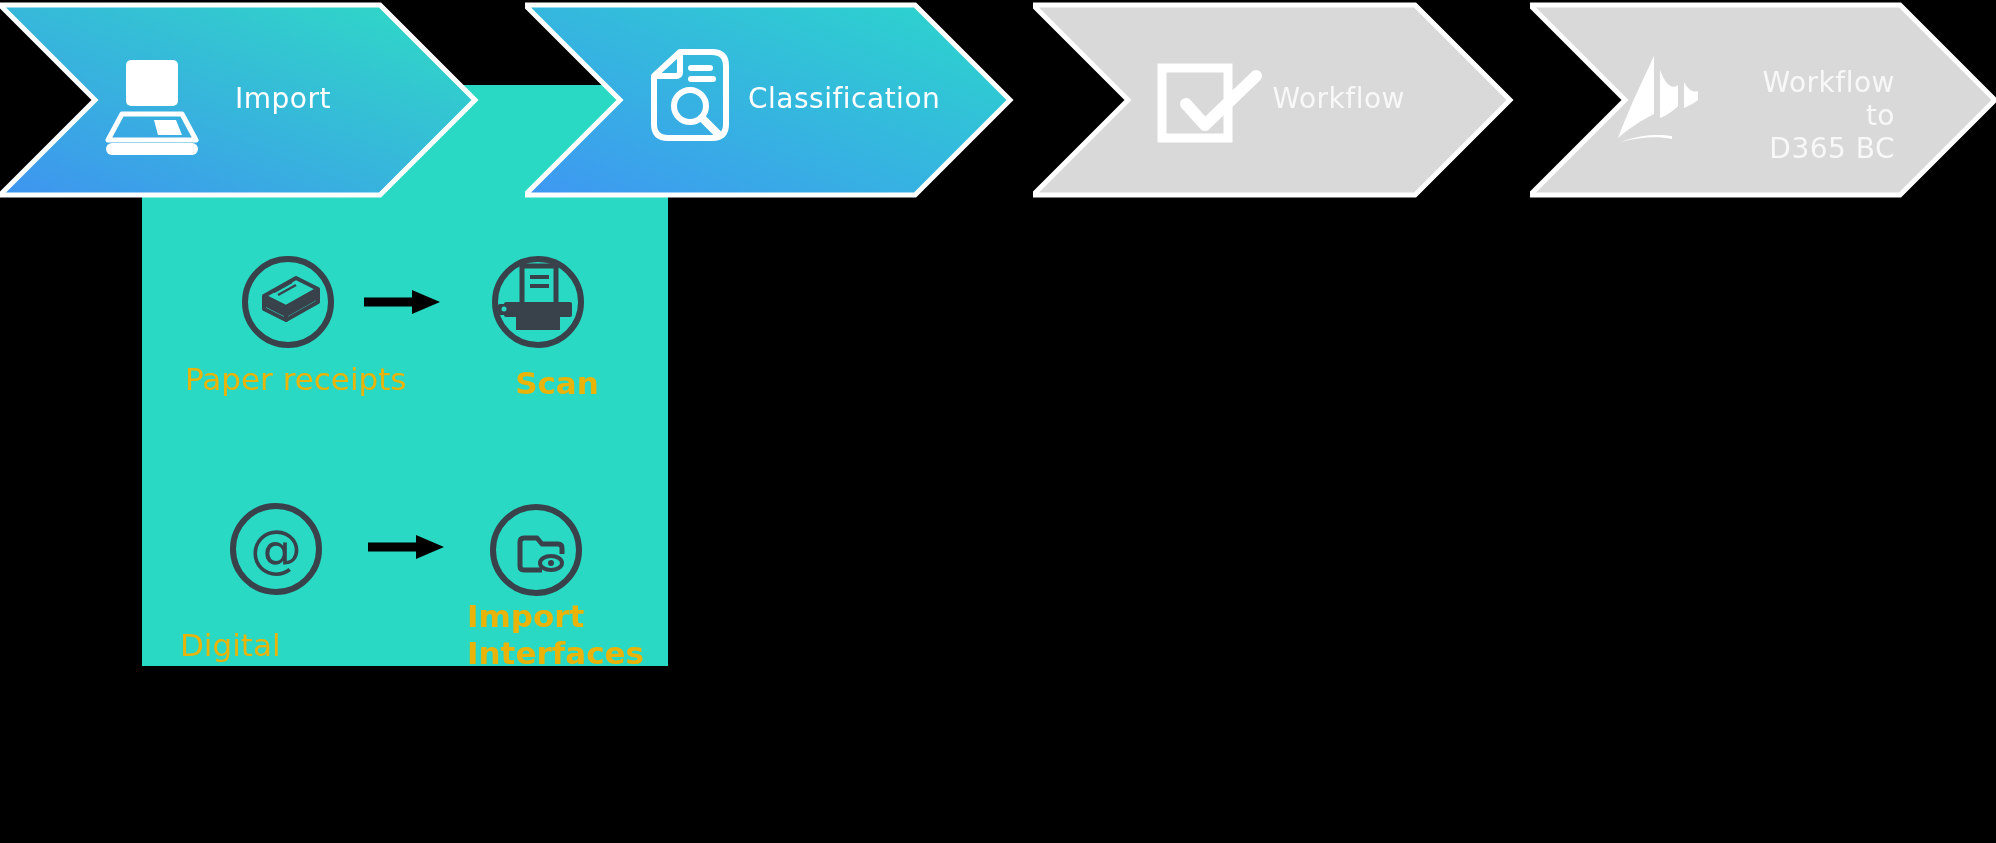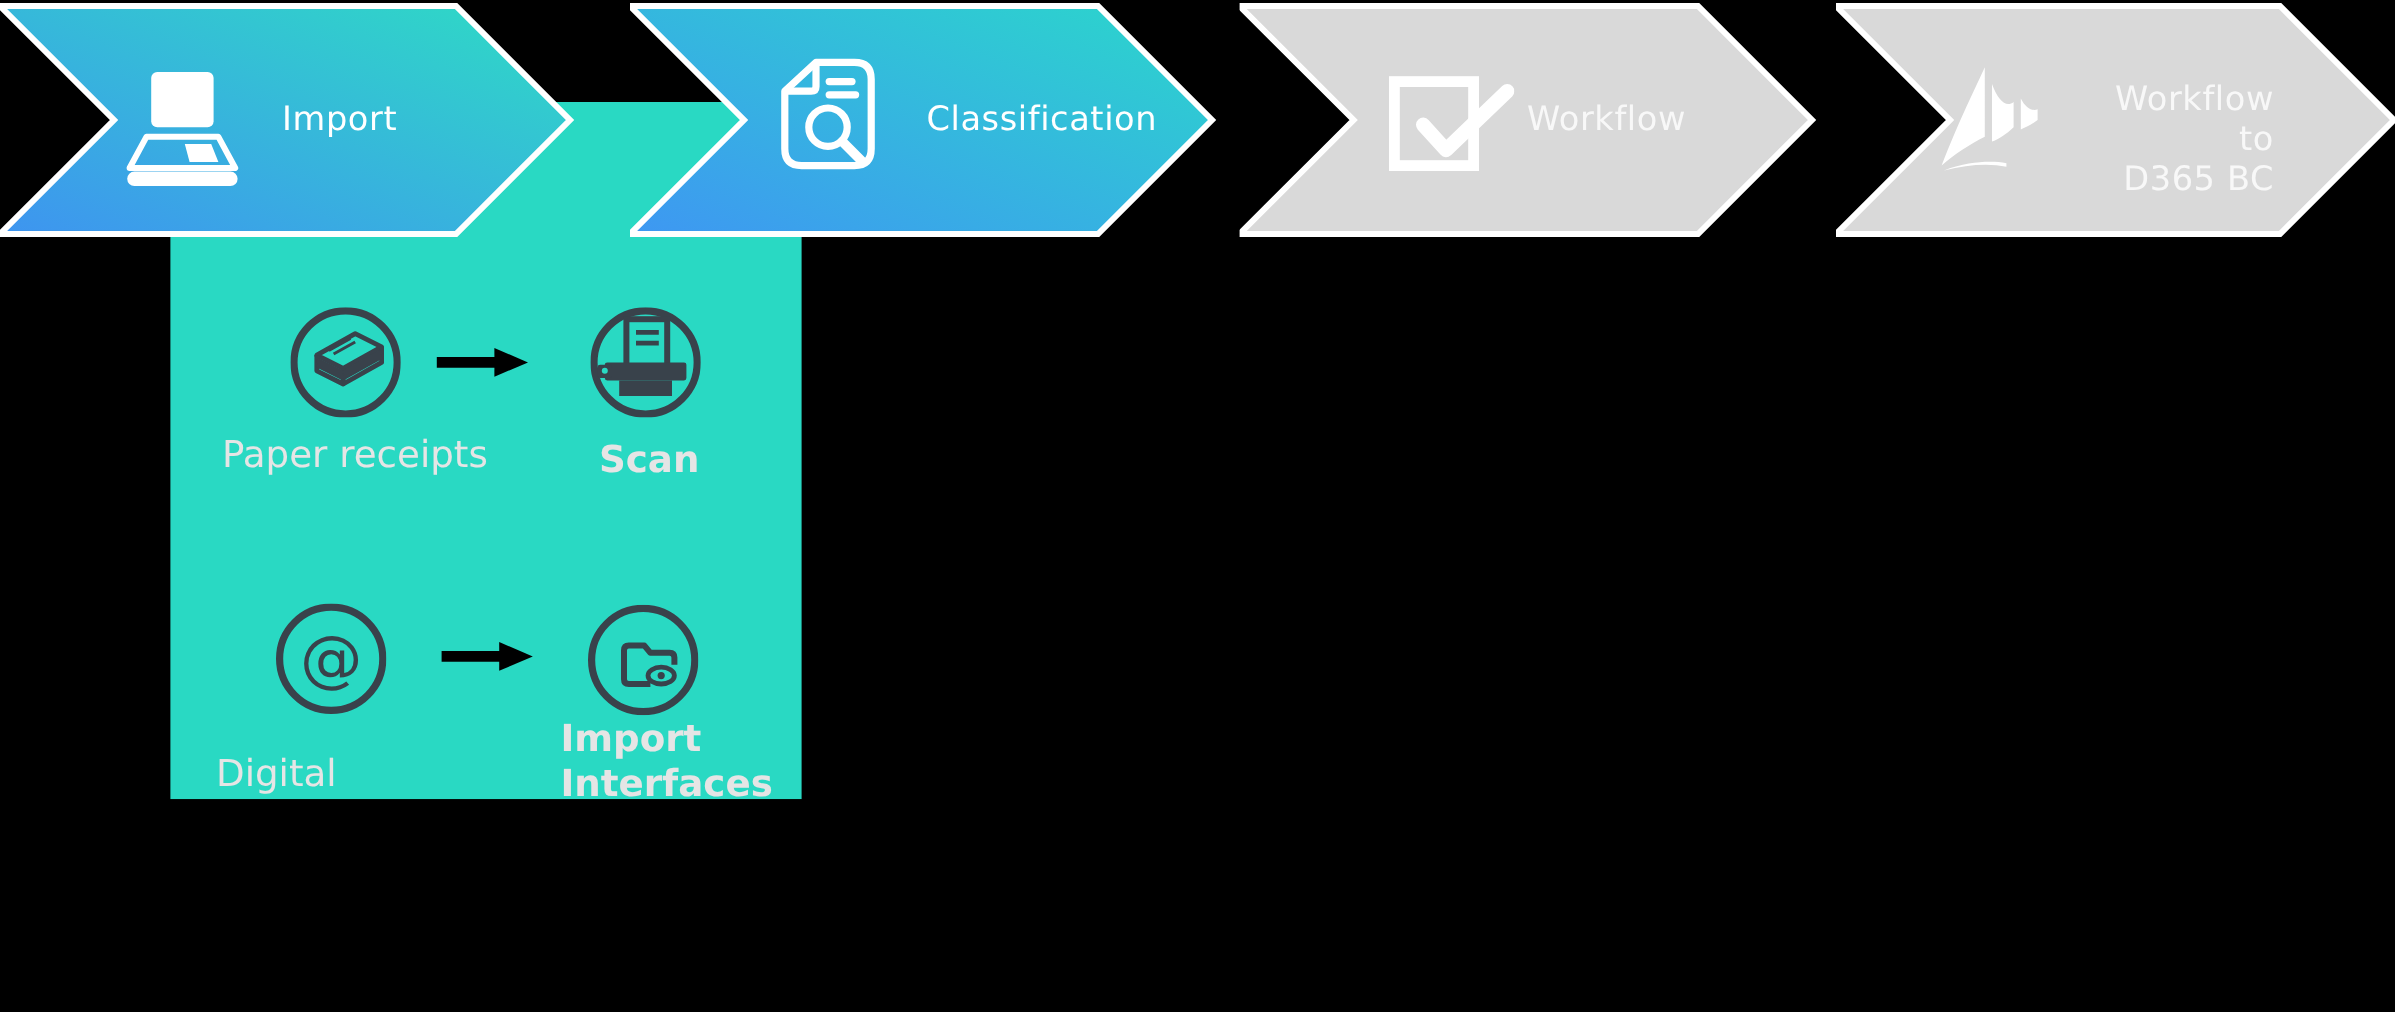--- a/index.html
+++ b/index.html
@@ -20,21 +20,21 @@
   .wrap{white-space:pre-line;}
 
   
   #import-panel{
     position:absolute;left:142px;top:85px;width:526px;height:745px;
     background:#29D9C3;border-radius:0 0 34px 34px;z-index:1;
   }
   .chevron,.chev-icon,.chev-label{z-index:2;}
 
   .panel-text{
-    position:absolute;color:#e5e5e5;font-size:31px;line-height:38px;z-index:3;
+    position:absolute;color:#eab308;font-size:31px;line-height:38px;z-index:3;
   }
   .panel-text.bold{font-weight:bold;}
   .circle-icon{position:absolute;z-index:3;}
   .flow-arrow{position:absolute;z-index:3;}
 </style>
 </head>
 <body>
 
 <div id="stage">
 
@@ -90,21 +90,21 @@
   </svg>
 
   <svg class="abs chev-icon" style="left:1608px;top:46px" width="116" height="104" viewBox="0 0 116 104">
     <path d="M10,92 C24,56 34,36 46,10 L46,68 C34,74 20,83 10,92 Z" fill="#ffffff"></path>
     <path d="M52,72 L52,24 C57,38 64,44 70,39 L70,60 C64,66 57,70 52,72 Z" fill="#ffffff"></path>
     <path d="M76,62 L76,36 C80,44 86,47 90,45 L90,54 C85,58 80,60 76,62 Z" fill="#ffffff"></path>
     <path d="M12,96 C34,88 52,88 64,90 L64,93 C50,90 32,91 12,96 Z" fill="#ffffff"></path>
   </svg>
 
   <div class="chev-label" style="left:203px;top:83px;width:160px">Import</div>
-  <div class="chev-label" style="left:772px;top:83px;width:180px">Classification</div>
+  <div class="chev-label" style="left:748px;top:83px;width:180px">Classification</div>
   <div class="chev-label gray" style="left:1245px;top:83px;width:160px">Workflow</div>
   <div class="chev-label gray wrap" style="left:1735px;top:66px;width:160px;line-height:33px">Workflow to
 D365 BC</div>
 
   <svg class="circle-icon" style="left:242px;top:256px" width="92" height="92" viewBox="0 0 92 92">
     <circle cx="46" cy="46" r="43" fill="none" stroke="#39424B" stroke-width="6"></circle>
     <g fill="none" stroke="#39424B" stroke-width="4" stroke-linejoin="round">
       <polygon points="22,40 54,22 76,33 44,51"></polygon>
       <polyline points="22,40 22,53 44,64 44,51"></polyline>
       <polyline points="44,64 76,46 76,33"></polyline>
@@ -125,21 +125,21 @@
     <rect x="30" y="10" width="34" height="40" fill="none" stroke="#39424B" stroke-width="5"></rect>
     <line x1="38" y1="21" x2="57" y2="21" stroke="#39424B" stroke-width="4"></line>
     <line x1="38" y1="30" x2="57" y2="30" stroke="#39424B" stroke-width="4"></line>
     <rect x="12" y="46" width="68" height="15" rx="2" fill="#39424B"></rect>
     <rect x="6" y="48" width="12" height="11" rx="2" fill="#39424B"></rect>
     <circle cx="12" cy="53" r="2.5" fill="#29D9C3"></circle>
     <rect x="24" y="61" width="44" height="13" fill="#39424B"></rect>
   </svg>
 
   <div class="panel-text" style="left:185px;top:360px">Paper receipts</div>
-  <div class="panel-text bold" style="left:461px;top:364px;width:160px;text-align:center">Scan</div>
+  <div class="panel-text bold" style="left:477px;top:364px;width:160px;text-align:center">Scan</div>
 
   <svg class="circle-icon" style="left:230px;top:503px" width="92" height="92" viewBox="0 0 92 92">
     <circle cx="46" cy="46" r="43" fill="none" stroke="#39424B" stroke-width="6"></circle>
     <text x="46" y="64" text-anchor="middle" font-family="DejaVu Sans, Liberation Sans, sans-serif" font-size="52" fill="#39424B">@</text>
   </svg>
 
   <svg class="flow-arrow" style="left:366px;top:534px" width="80" height="26" viewBox="0 0 80 26">
     <line x1="2" y1="13" x2="52" y2="13" stroke="#000000" stroke-width="9"></line>
     <polygon points="50,1 78,13 50,25" fill="#000000"></polygon>
   </svg>

